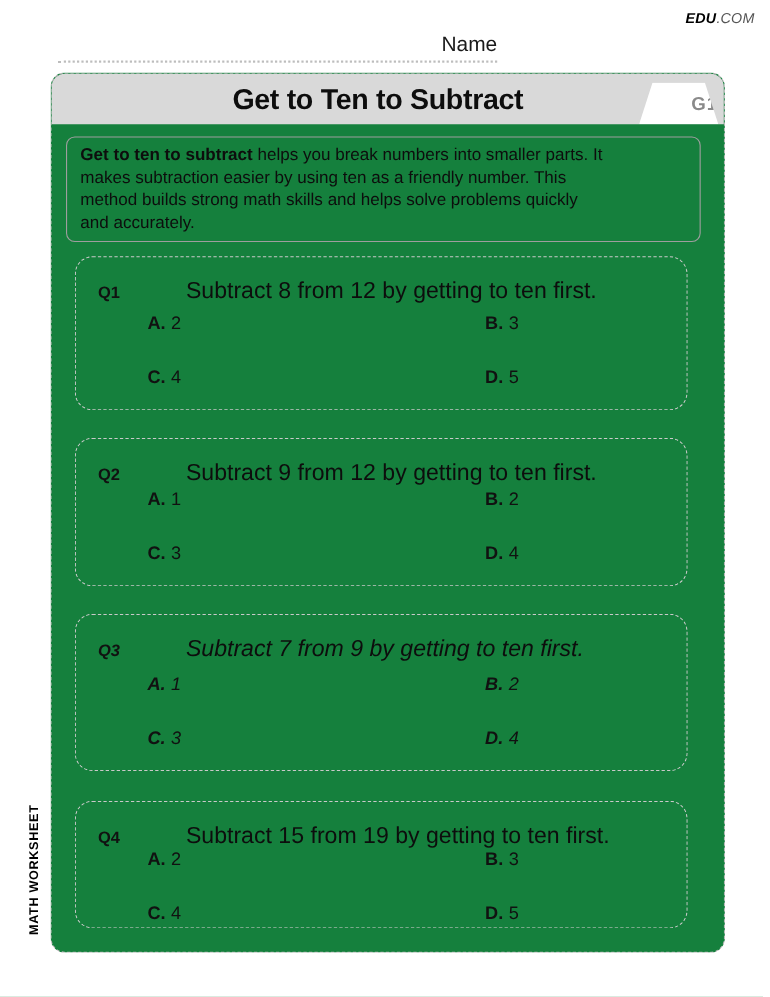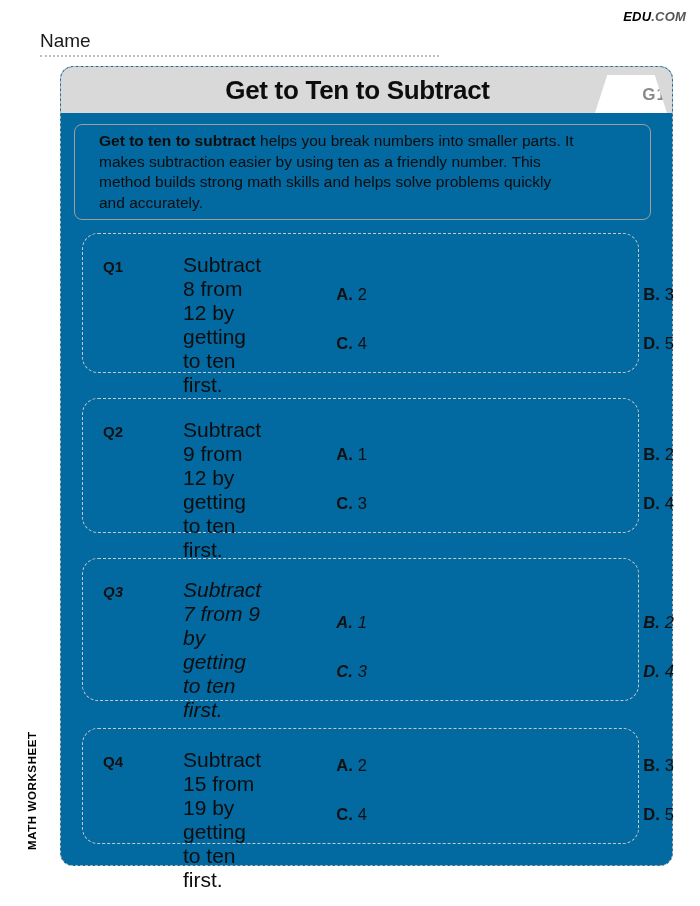--- a/index.html
+++ b/index.html
@@ -10,39 +10,40 @@
     color: #111111;
     overflow: hidden;
   }
 
   
   .brand {
     position: absolute; top: 9px; right: 14px;
     font-size: 13px; font-style: italic; letter-spacing: .2px;
   }
   .brand .b1 { font-weight: 700; color: #000; }
-  .brand .b2 { font-weight: 700; color: #555; }
+  .brand .b2 { font-weight: 400; color: #555; }
 
   
   .fields {
-    position: absolute; top: 30px; left: 40px;
+    position: absolute; top: 30px; left: 53px;
     display: flex;
+    text-align: right;
   }
   .field { border-bottom: 2px dotted #bdbdbd; padding-bottom: 3px; }
   .field-label { font-size: 19px; color: #1a1a1a; }
   .field-name { width: 399px; margin-right: 15px; }
   .field-date { width: 206px; }
 
   
   .card {
-    position: absolute; left: 60px; top: 66px;
+    position: absolute; left: 46px; top: 66px;
     width: 613px; height: 800px;
     border: 1px dashed #b3b3b3;
     border-radius: 13px;
-    background: #0369a1;
+    background: #15803d;
     display: flex; flex-direction: column;
   }
   .card-header {
     height: 46px; background: #d9d9d9;
     border-radius: 12px 12px 0 0;
     position: relative;
     flex: 0 0 auto;
   }
   .card-title {
     text-align: center; line-height: 46px;
@@ -59,33 +60,33 @@
     font-size: 17px; font-weight: 700; letter-spacing: 1px;
     color: #8a8a8a;
   }
 
   
   .intro-box {
     flex: 0 0 auto;
     margin: 11px 21px 0 13px;
     border: 1px solid #9e9e9e;
     border-radius: 8px;
-    padding: 6px 24px;
+    padding: 6px 12px;
     font-size: 15.5px; line-height: 20.5px; color: #0d0d0d;
   }
   .intro-box .lead { font-weight: 700; }
   .intro-box .rest { white-space: pre-line; }
 
   
   .q-box {
     flex: 0 0 auto;
     margin-left: 21px; width: 557px;
     border: 1px dashed #c9c9c9;
     border-radius: 16px;
-    display: flex; flex-direction: row;
+    display: flex; flex-direction: column;
   }
   .q-box.q1 { margin-top: 13px; height: 140px; }
   .q-box.q2 { margin-top: 25px; height: 135px; }
   .q-box.q3 { margin-top: 25px; height: 143px; font-style: italic; }
   .q-box.q4 { margin-top: 27px; height: 116px; }
 
   .q-head {
     padding: 19px 10px 0 20px;
     display: flex; align-items: baseline;
   }

